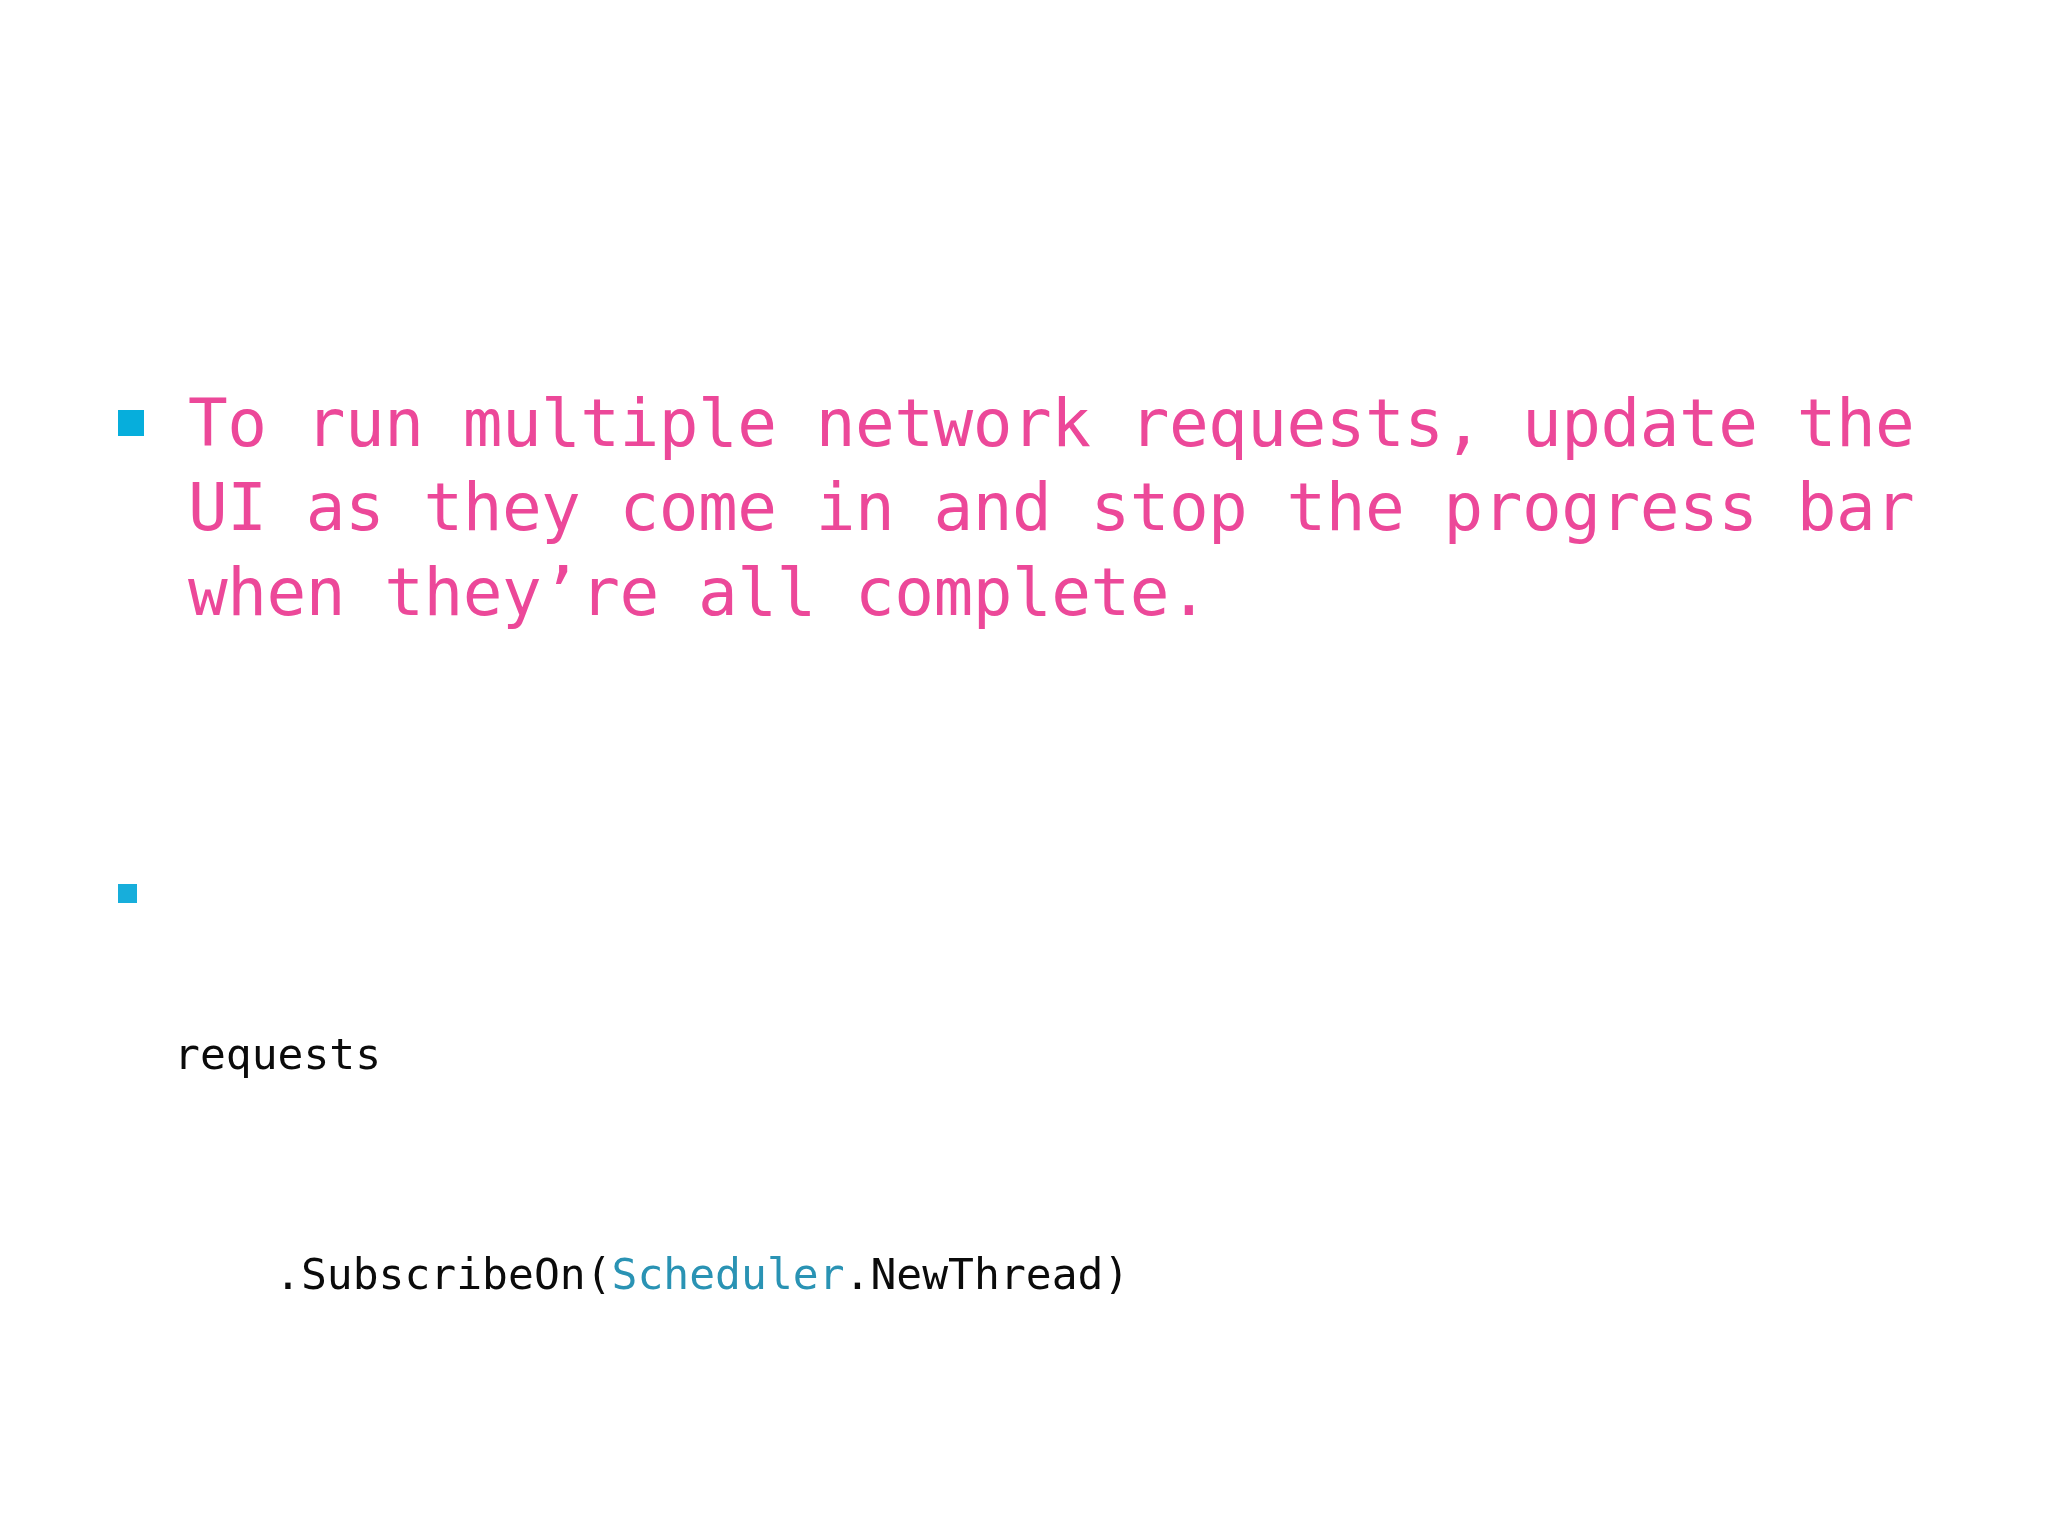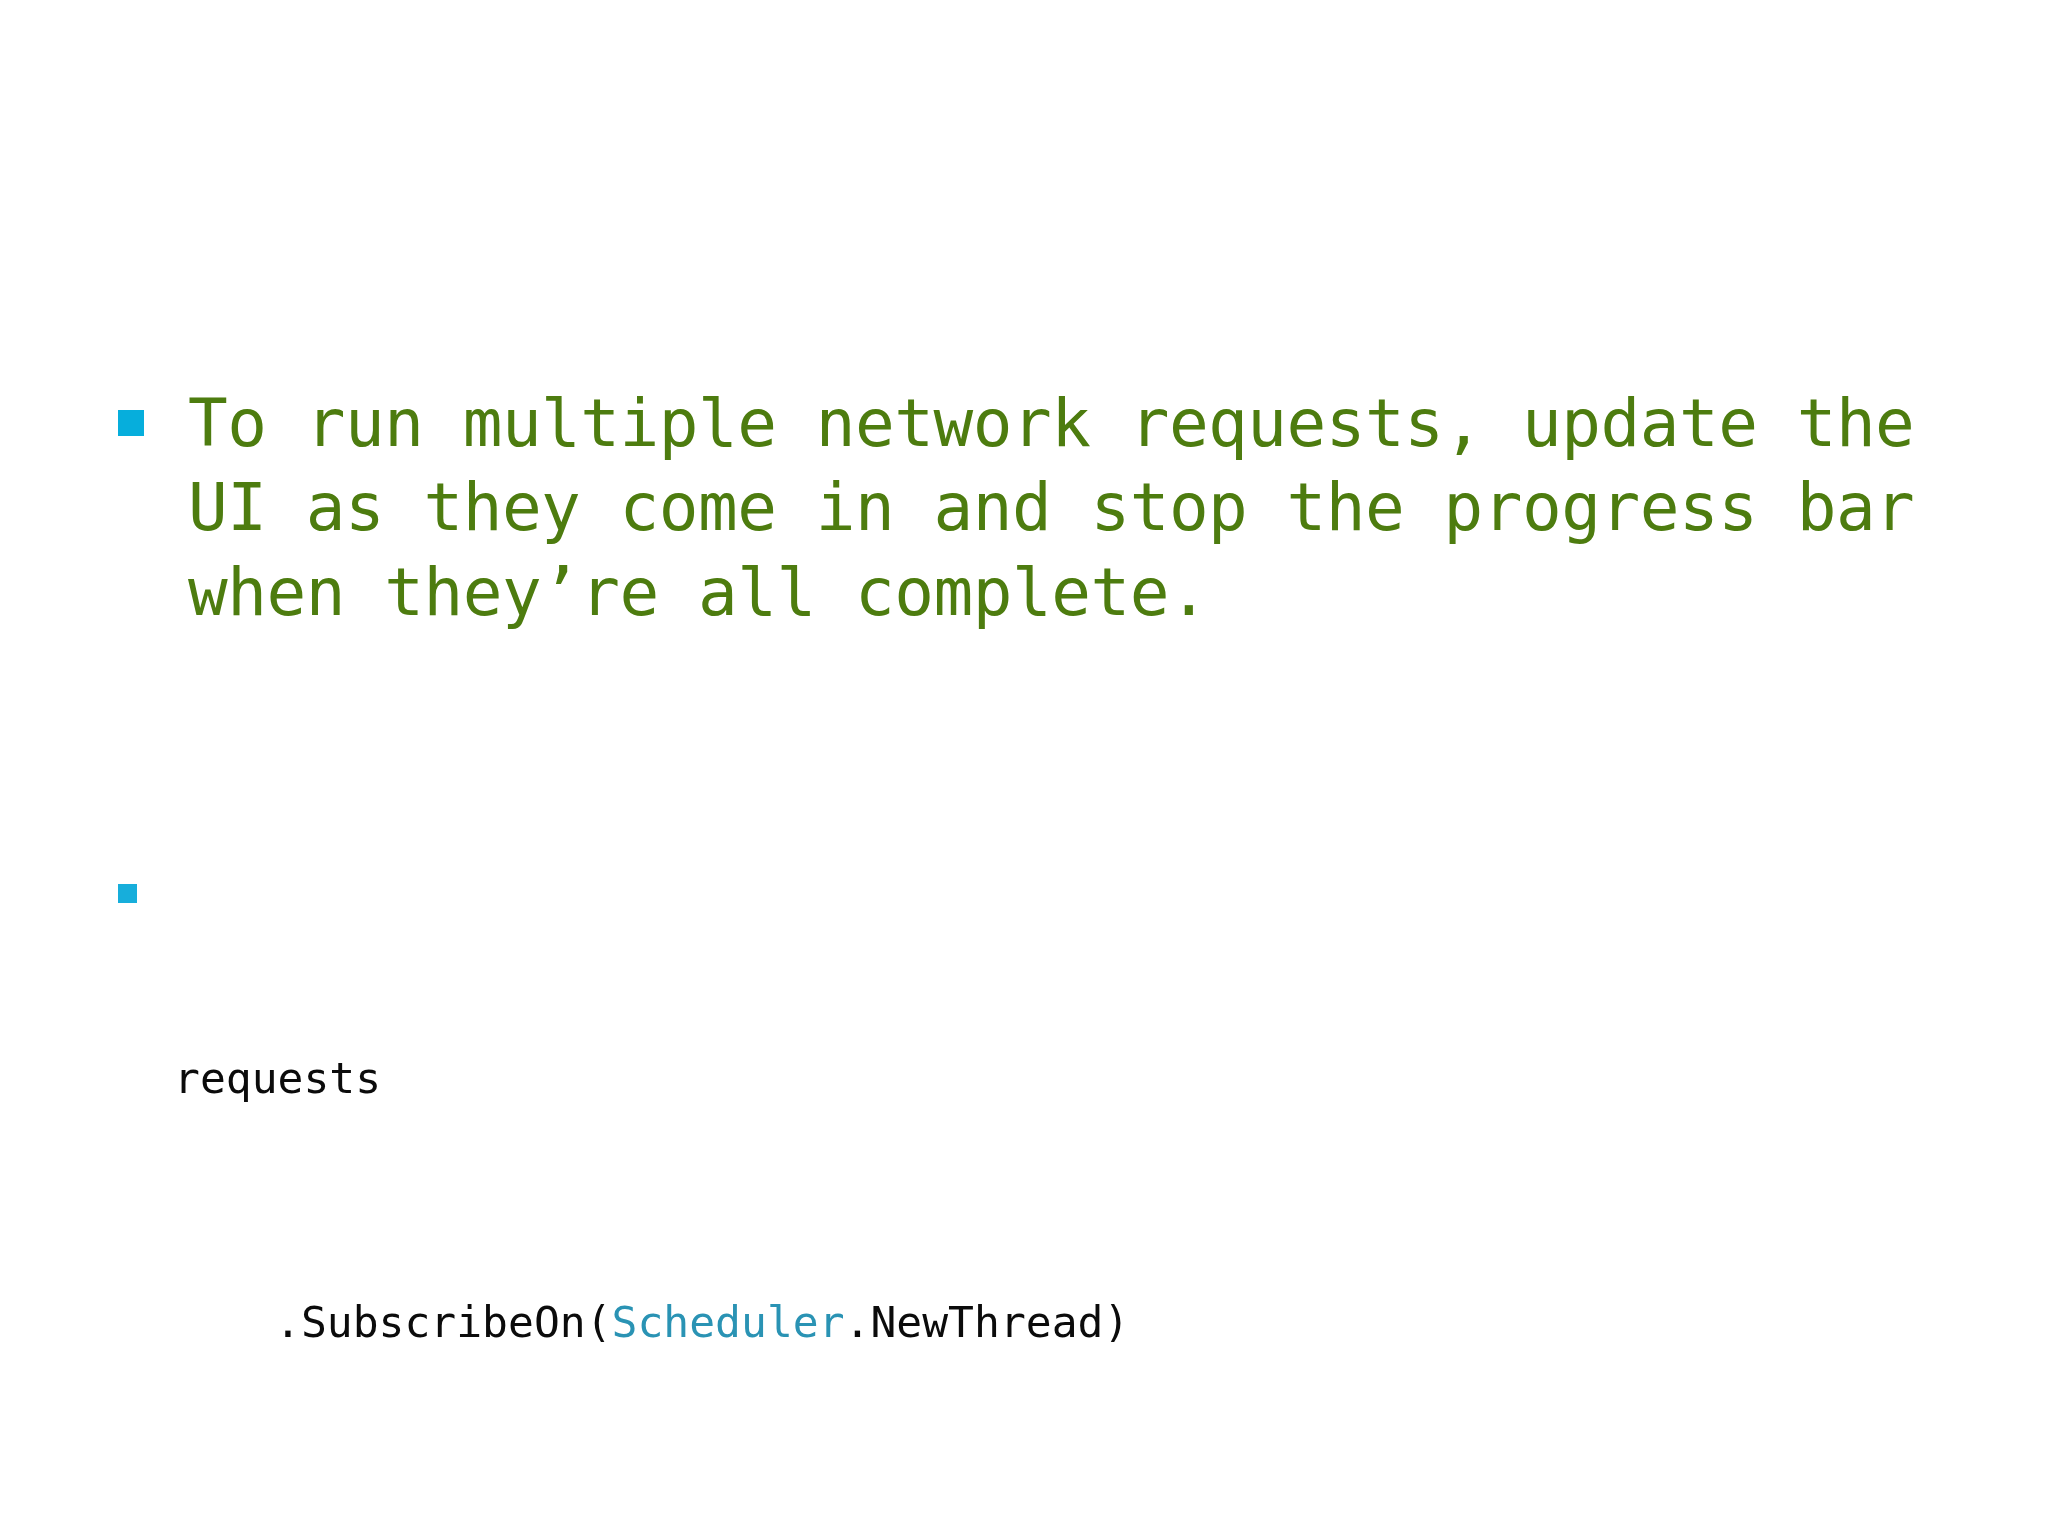--- a/index.html
+++ b/index.html
@@ -59,21 +59,21 @@
     background: #06AEDC;
     margin-top: 28px;
     margin-right: 44px;
   }
 
   .bullet-text {
     flex: 1 1 auto;
     font-family: "DejaVu Sans Mono", "Liberation Mono", monospace;
     font-size: 66px;
     line-height: 1.28;
-    color: #4d7c0f;
+    color: #ec4899;
     letter-spacing: -0.5px;
     white-space: pre-wrap;
     word-break: normal;
   }
 
   
   .code-block {
     position: absolute;
     left: 118px;
     top: 862px;
@@ -100,21 +100,20 @@
     font-size: 43px;
     line-height: 1.28;
     color: #0b0b0b;
     white-space: pre;
     letter-spacing: 0px;
   }
 
   .code-line {
     display: block;
     white-space: pre;
-    margin-top: 24px;
   }
 
   .code-line.indented {
     padding-left: 101px;
   }
 
   .tok-type {
     color: #2A93B4;
   }
 </style>

